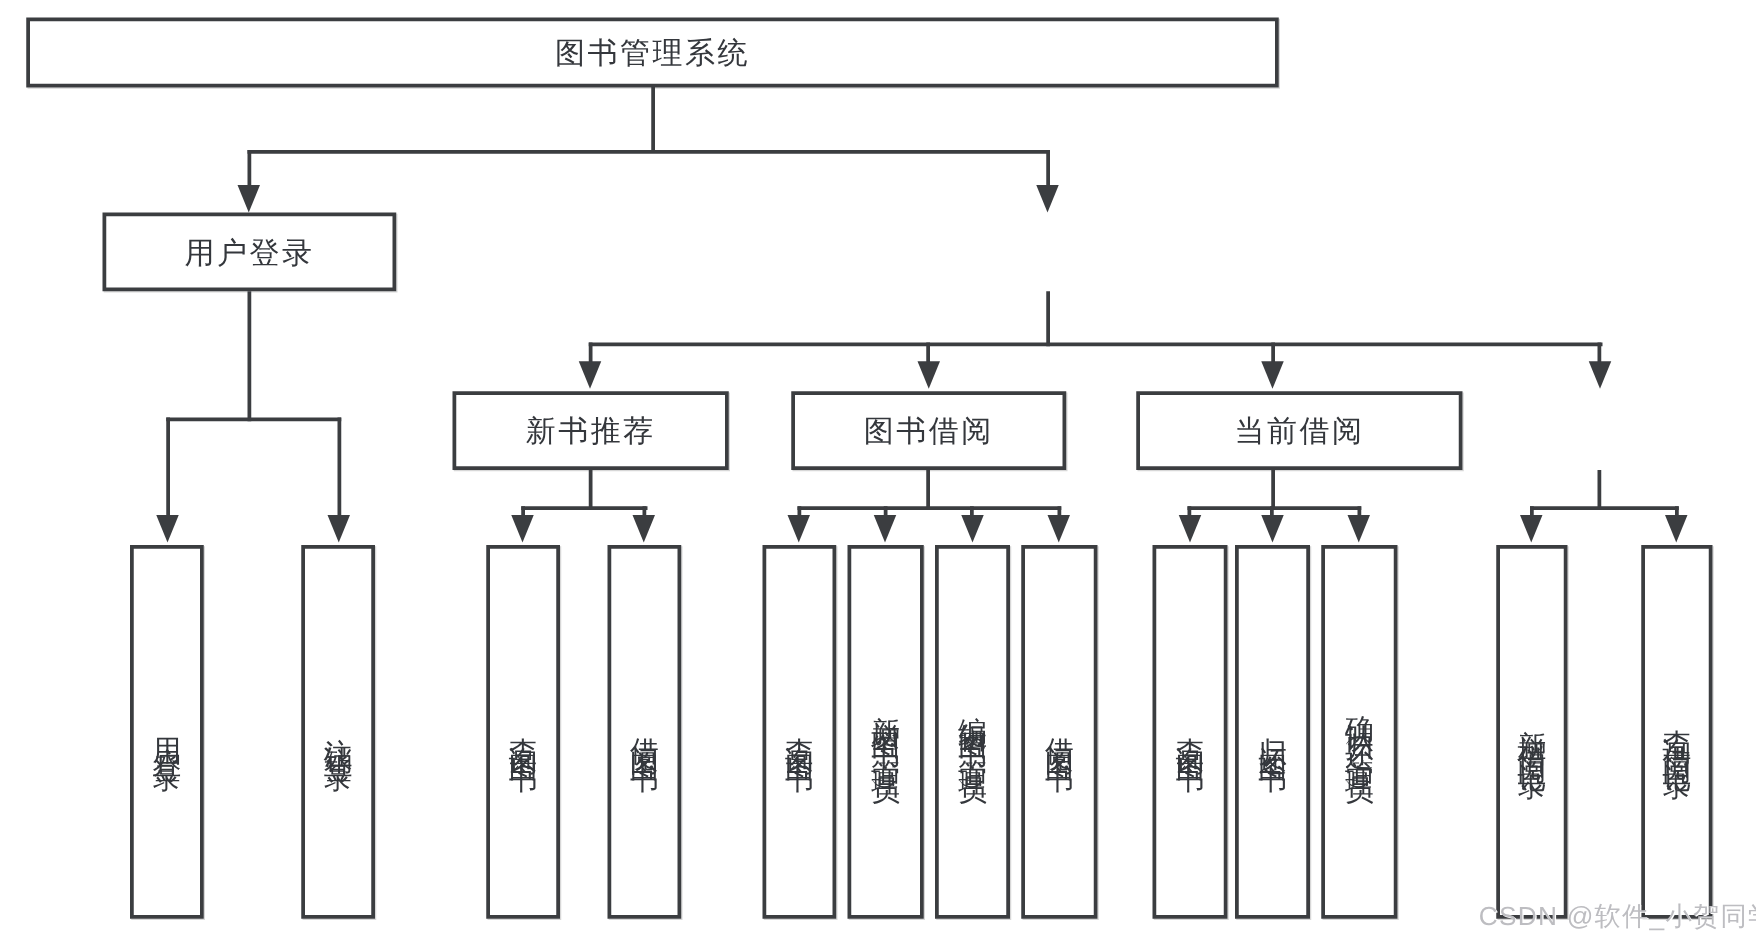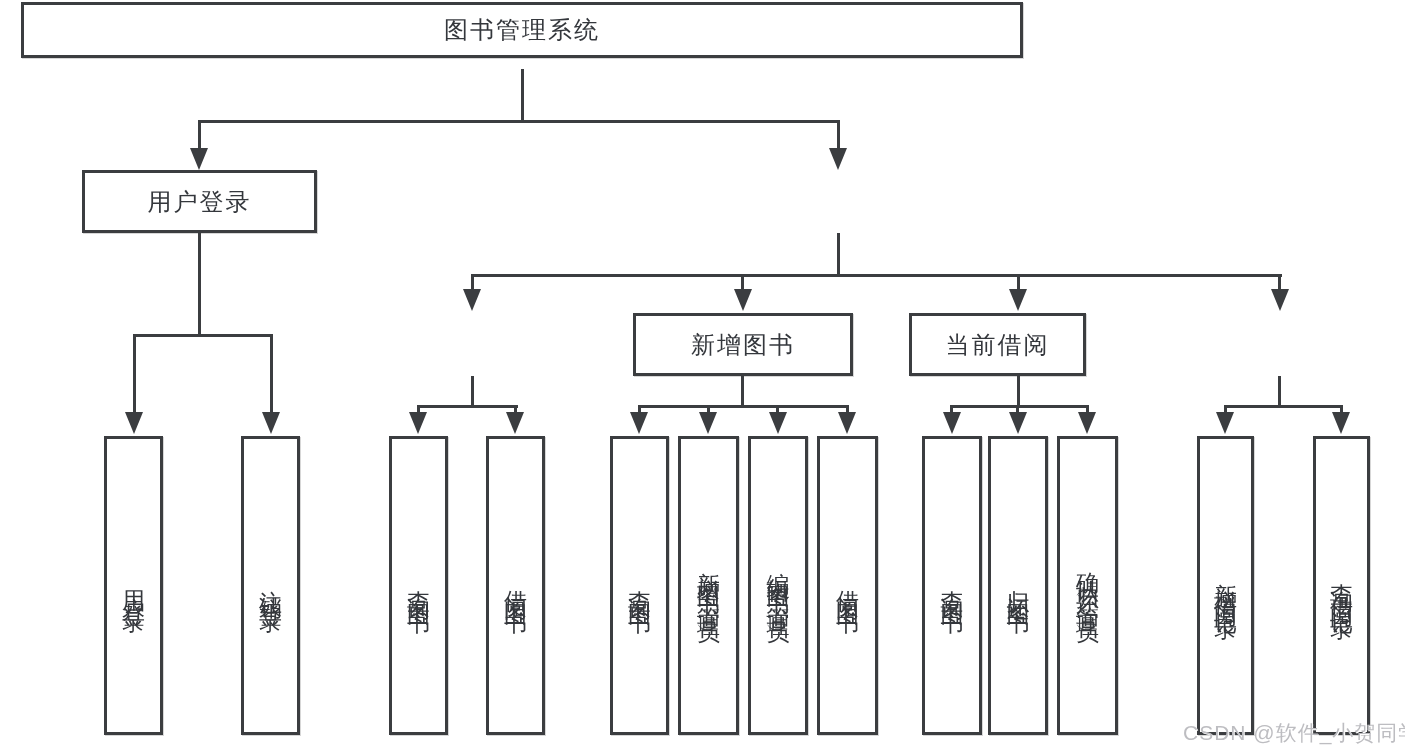--- a/index.html
+++ b/index.html
@@ -29,32 +29,35 @@
     position:absolute;left:1183px;top:719px;font-size:21px;color:#bdbdc1;
     letter-spacing:1px;white-space:nowrap;z-index:5;
     text-shadow:1px 1px 0 #ffffff;
   }
 </style>
 </head>
 <body>
 
 <div class="stage">
 
-  <div class="box" style="left:21px;top:2px;width:1002px;height:56px;">
+  <div class="box" style="left:21px;top:14px;width:1002px;height:56px;">
     <span class="hlabel">图书管理系统</span>
   </div>
 
   <div class="box" style="left:82px;top:170px;width:235px;height:63px;">
     <span class="hlabel">用户登录</span>
   </div>
 
+  <div class="box" style="left:362px;top:313px;width:221px;height:63px;">
+    <span class="hlabel">新书推荐</span>
+  </div>
   <div class="box" style="left:633px;top:313px;width:220px;height:63px;">
-    <span class="hlabel">新增图书</span>
+    <span class="hlabel">图书借阅</span>
   </div>
-  <div class="box" style="left:909px;top:313px;width:177px;height:63px;justify-content:center;">
+  <div class="box" style="left:909px;top:313px;width:261px;height:63px;justify-content:center;">
     <span class="hlabel">当前借阅</span>
   </div>
 
   <div class="box" style="left:104px;top:436px;width:59px;height:299px;">
     <span class="vlabel">用户登录</span>
   </div>
   <div class="box" style="left:241px;top:436px;width:59px;height:299px;">
     <span class="vlabel">注销登录</span>
   </div>
 

